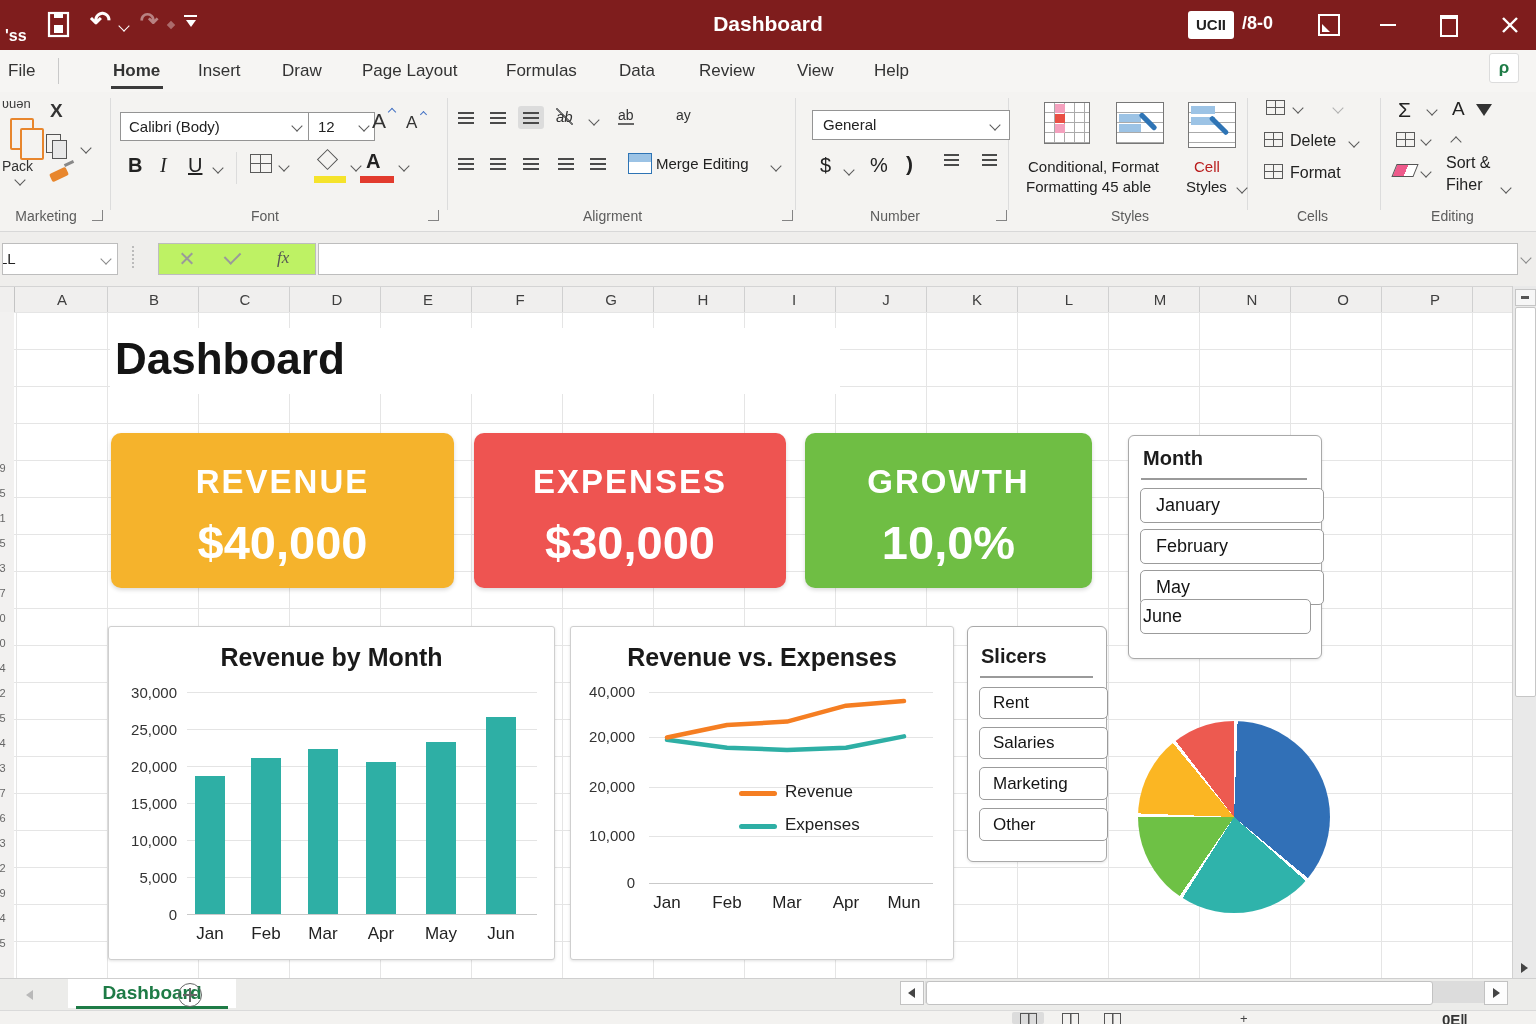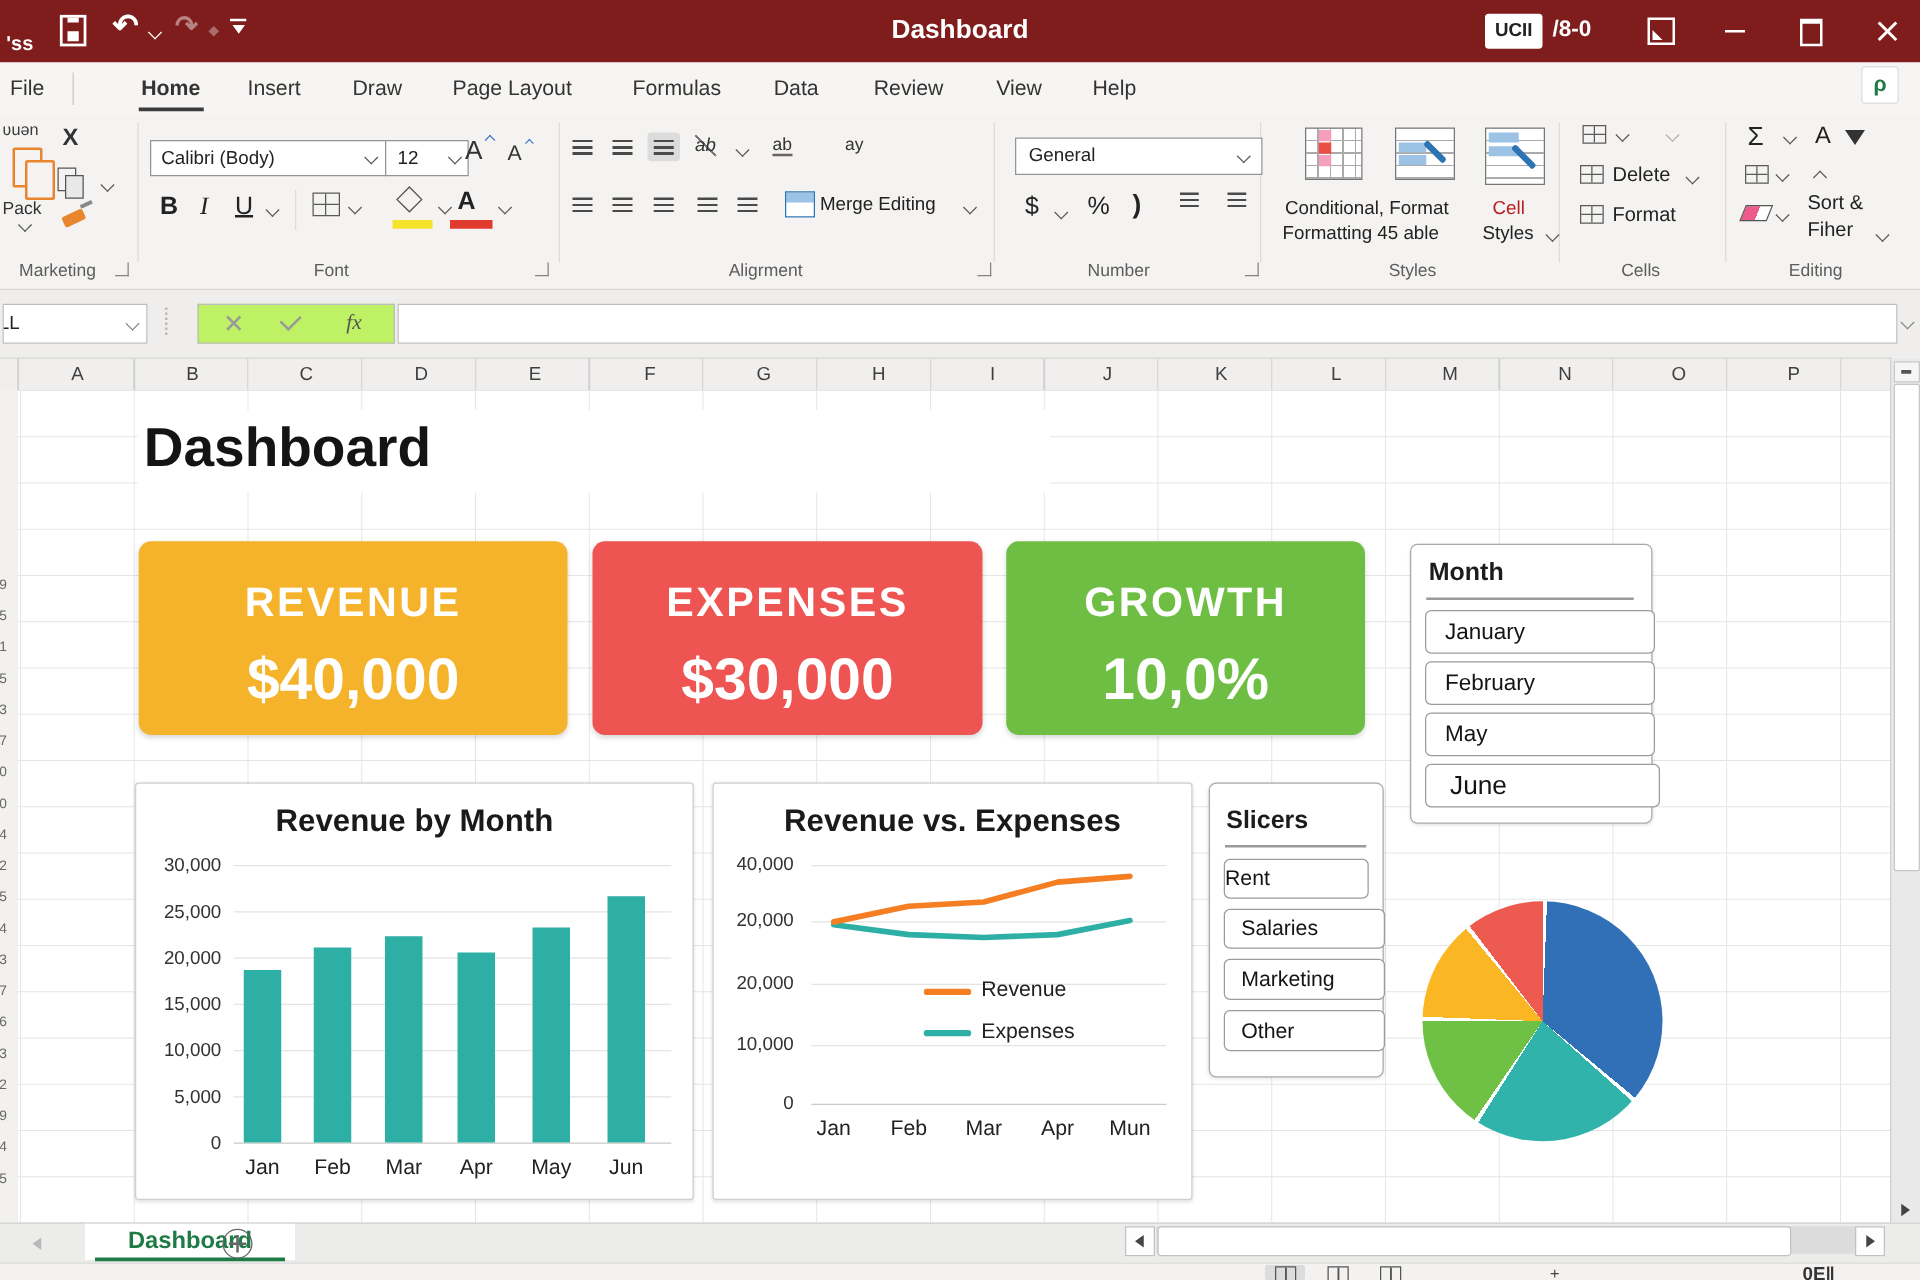--- a/index.html
+++ b/index.html
@@ -277,21 +277,21 @@
       <div class="lab">GROWTH</div>
       <div class="val">10,0%</div>
     </div>
 
     <div class="a" style="left:1114px;top:123px;width:192px;height:222px;background:#fff;border:1.5px solid #a9a9a9;border-radius:6px;box-shadow:0 1px 3px rgba(0,0,0,.12)">
       <div class="a" style="left:14px;top:11px;font-size:20px;font-weight:600;color:#1c1c1c">Month</div>
       <div class="a" style="left:12px;top:42px;width:166px;height:1.5px;background:#9a9a9a"></div>
       <div class="a btnbox" style="left:11px;top:52px;width:167px;height:33px;line-height:33px;padding-left:15px;font-size:18px">January</div>
       <div class="a btnbox" style="left:11px;top:93px;width:167px;height:33px;line-height:33px;padding-left:15px;font-size:18px">February</div>
       <div class="a btnbox" style="left:11px;top:134px;width:167px;height:33px;line-height:33px;padding-left:15px;font-size:18px">May</div>
-      <div class="a btnbox" style="left:11px;top:175px;width:167px;height:33px;line-height:33px;padding-left:19px;font-size:21px">June</div>
+      <div class="a btnbox" style="left:11px;top:163px;width:167px;height:33px;line-height:33px;padding-left:2px;font-size:18px">June</div>
     </div>
 
     <div class="a card" style="left:94px;top:314px;width:445px;height:332px">
       <div class="a" style="left:0;top:16px;width:100%;text-align:center;font-size:25px;font-weight:700;color:#1a1a1a">Revenue by Month</div>
       <div class="a gline" style="left:78px;top:65px;width:350px"></div>
       <div class="a gline" style="left:78px;top:102px;width:350px"></div>
       <div class="a gline" style="left:78px;top:139px;width:350px"></div>
       <div class="a gline" style="left:78px;top:176px;width:350px"></div>
       <div class="a gline" style="left:78px;top:213px;width:350px"></div>
       <div class="a gline" style="left:78px;top:250px;width:350px"></div>
@@ -340,21 +340,21 @@
       <span class="a xlab" style="left:71px;top:266px;width:50px">Jan</span>
       <span class="a xlab" style="left:131px;top:266px;width:50px">Feb</span>
       <span class="a xlab" style="left:191px;top:266px;width:50px">Mar</span>
       <span class="a xlab" style="left:250px;top:266px;width:50px">Apr</span>
       <span class="a xlab" style="left:308px;top:266px;width:50px">Mun</span>
     </div>
 
     <div class="a" style="left:953px;top:314px;width:138px;height:234px;background:#fff;border:1.5px solid #a9a9a9;border-radius:6px;box-shadow:0 1px 3px rgba(0,0,0,.1)">
       <div class="a" style="left:13px;top:18px;font-size:20px;font-weight:600;color:#1c1c1c">Slicers</div>
       <div class="a" style="left:12px;top:49px;width:113px;height:1.5px;background:#9a9a9a"></div>
-      <div class="a btnbox" style="left:11px;top:60px;width:114px;height:30px;line-height:30px;font-size:17px">Rent</div>
+      <div class="a btnbox" style="left:11px;top:60px;width:114px;height:30px;line-height:30px;padding-left:13px;font-size:17px">Rent</div>
       <div class="a btnbox" style="left:11px;top:100px;width:114px;height:30px;line-height:30px;padding-left:13px;font-size:17px">Salaries</div>
       <div class="a btnbox" style="left:11px;top:140px;width:114px;height:31px;line-height:31px;padding-left:13px;font-size:17px">Marketing</div>
       <div class="a btnbox" style="left:11px;top:181px;width:114px;height:31px;line-height:31px;padding-left:13px;font-size:17px">Other</div>
     </div>
 
     <div class="a" style="left: 1124px; top: 409px; width: 192px; height: 192px; border-radius: 50%; background: conic-gradient(rgb(255, 255, 255) 0%, rgb(255, 255, 255) 0.6%, rgb(49, 112, 183) 0.6%, rgb(49, 112, 183) 36%, rgb(255, 255, 255) 36%, rgb(255, 255, 255) 36.6%, rgb(47, 179, 171) 36.6%, rgb(47, 179, 171) 59%, rgb(255, 255, 255) 59%, rgb(255, 255, 255) 59.6%, rgb(110, 193, 69) 59.6%, rgb(110, 193, 69) 75%, rgb(255, 255, 255) 75%, rgb(255, 255, 255) 75.6%, rgb(251, 182, 35) 75.6%, rgb(251, 182, 35) 89%, rgb(255, 255, 255) 89%, rgb(255, 255, 255) 89.6%, rgb(237, 90, 80) 89.6%, rgb(237, 90, 80) 100%);"></div>
   </div>
 
   <div class="a" style="left:1512px;top:286px;width:24px;height:692px;background:#e9e9e9;border-left:1px solid #d0d0d0">
     <div class="a" style="left:2px;top:3px;width:19px;height:15px;background:#f6f6f6;border:1px solid #c6c6c6">

